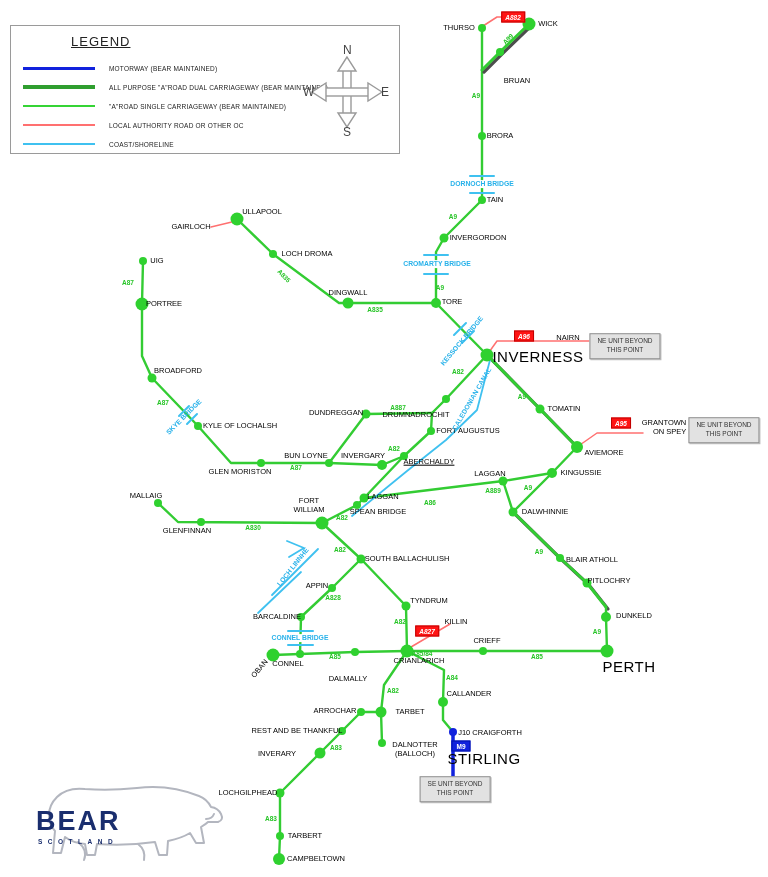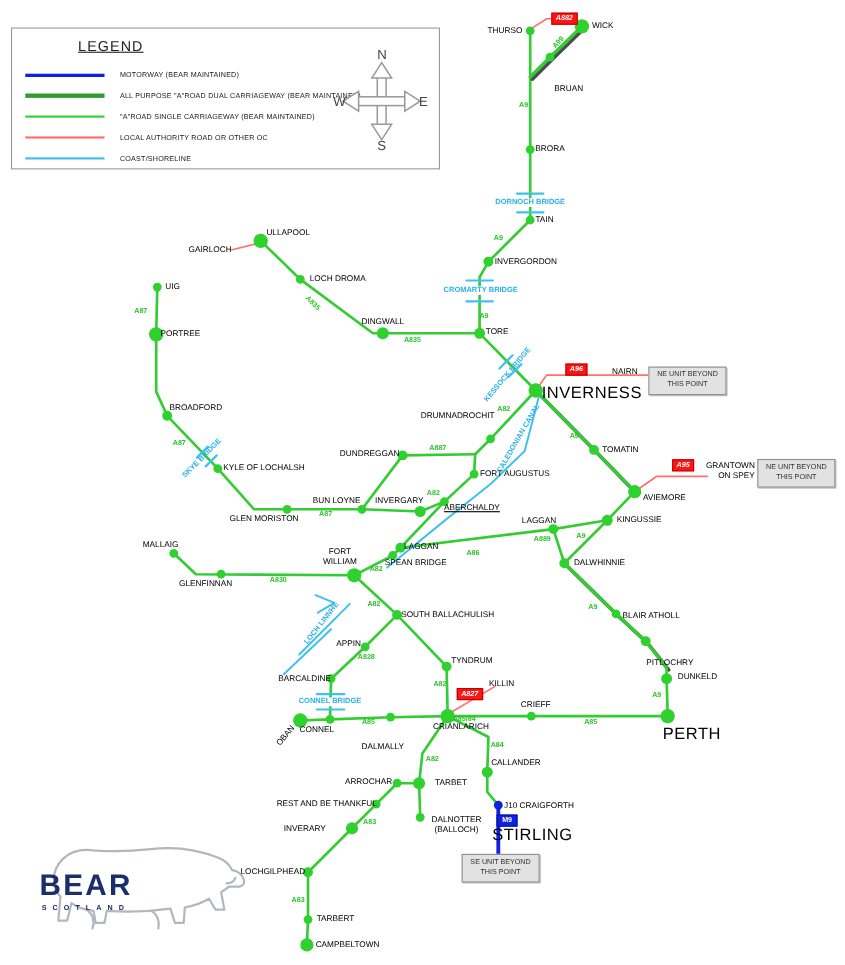--- a/index.html
+++ b/index.html
@@ -24,21 +24,21 @@
   .lbl-water{font-size:6.8px;font-weight:bold;color:#29b2ea;}
   .lbl-bgwhite{background:#fff;padding:0 2px;}
   .badge{position:absolute;transform:translate(-50%,-50%);font-size:6.5px;font-weight:bold;
          font-style:italic;padding:1px 3px;white-space:nowrap;}
   .badge-red{background:#ff1414;color:#fff;border:1px solid #c00000;}
   .badge-blue{background:#1122dd;color:#fff;border:1px solid #0011aa;font-style:normal;padding:1px 4px;}
   .unit-box{position:absolute;transform:translate(-50%,-50%);background:#e2e2e2;border:1px solid #8f8f8f;
             box-shadow:1px 1px 0 #bbb;font-size:6.5px;color:#333;text-align:center;
             padding:3px 7px;line-height:1.35;white-space:pre;}
   
-  #logo{position:absolute;left:18px;top:764px;width:220px;height:95px;}
+  #logo{position:absolute;left:18px;top:780px;width:220px;height:95px;}
   #logo .brand{position:absolute;left:18px;top:26px;font-size:27px;font-weight:bold;
                color:#1a2e6e;letter-spacing:2px;}
   #logo .sub{position:absolute;left:20px;top:58px;font-size:6.5px;font-weight:bold;
              color:#1a2e6e;letter-spacing:5.5px;}
   svg{position:absolute;left:0;top:0;}
 </style>
 </head>
 <body>
 
 <div id="page">
@@ -161,39 +161,39 @@
       <div class="lbl lbl-place" style="left: 262px; top: 212px;">ULLAPOOL</div>
       <div class="lbl lbl-place" style="left: 191px; top: 227px;">GAIRLOCH</div>
       <div class="lbl lbl-place" style="left: 157px; top: 261px;">UIG</div>
       <div class="lbl lbl-place" style="left: 164px; top: 304px;">PORTREE</div>
       <div class="lbl lbl-place" style="left: 178px; top: 371px;">BROADFORD</div>
       <div class="lbl lbl-place" style="left: 240px; top: 426px;">KYLE OF LOCHALSH</div>
       <div class="lbl lbl-place" style="left: 240px; top: 472px;">GLEN MORISTON</div>
       <div class="lbl lbl-place" style="left: 306px; top: 456px;">BUN LOYNE</div>
       <div class="lbl lbl-place" style="left: 363px; top: 456px;">INVERGARY</div>
       <div class="lbl lbl-place" style="left: 336px; top: 413px;">DUNDREGGAN</div>
-      <div class="lbl lbl-place" style="left: 416px; top: 378px;">DRUMNADROCHIT</div>
+      <div class="lbl lbl-place" style="left: 416px; top: 415px;">DRUMNADROCHIT</div>
       <div class="lbl lbl-place" style="left: 468px; top: 431px;">FORT AUGUSTUS</div>
       <div class="lbl lbl-place" style="left: 429px; top: 462px; text-decoration: underline;">ABERCHALDY</div>
       <div class="lbl lbl-place" style="left: 383px; top: 497px;">LAGGAN</div>
       <div class="lbl lbl-place" style="left: 378px; top: 512px;">SPEAN BRIDGE</div>
       <div class="lbl lbl-place" style="left: 309px; top: 506px;">FORT
 WILLIAM</div>
       <div class="lbl lbl-place" style="left: 187px; top: 531px;">GLENFINNAN</div>
       <div class="lbl lbl-place" style="left: 146px; top: 496px;">MALLAIG</div>
       <div class="lbl lbl-place" style="left: 558px; top: 409px; padding-left: 12px;">TOMATIN</div>
       <div class="lbl lbl-place" style="left: 568px; top: 338px;">NAIRN</div>
       <div class="lbl lbl-place" style="left: 664px; top: 428px; text-align: right;">GRANTOWN
 ON SPEY</div>
       <div class="lbl lbl-place" style="left: 604px; top: 453px;">AVIEMORE</div>
       <div class="lbl lbl-place" style="left: 581px; top: 473px;">KINGUSSIE</div>
       <div class="lbl lbl-place" style="left: 490px; top: 474px;">LAGGAN</div>
       <div class="lbl lbl-place" style="left: 545px; top: 512px;">DALWHINNIE</div>
       <div class="lbl lbl-place" style="left: 592px; top: 560px;">BLAIR ATHOLL</div>
-      <div class="lbl lbl-place" style="left: 609px; top: 581px; margin-top: 22px;">PITLOCHRY</div>
+      <div class="lbl lbl-place" style="left: 609px; top: 581px;">PITLOCHRY</div>
       <div class="lbl lbl-place" style="left: 634px; top: 616px;">DUNKELD</div>
       <div class="lbl lbl-place" style="left: 487px; top: 641px;">CRIEFF</div>
       <div class="lbl lbl-place" style="left: 456px; top: 622px;">KILLIN</div>
       <div class="lbl lbl-place" style="left: 419px; top: 661px;">CRIANLARICH</div>
       <div class="lbl lbl-place" style="left: 469px; top: 694px;">CALLANDER</div>
       <div class="lbl lbl-place" style="left: 429px; top: 601px;">TYNDRUM</div>
       <div class="lbl lbl-place" style="left: 407px; top: 559px;">SOUTH BALLACHULISH</div>
       <div class="lbl lbl-place" style="left: 317px; top: 586px;">APPIN</div>
       <div class="lbl lbl-place" style="left: 277px; top: 617px;">BARCALDINE</div>
       <div class="lbl lbl-place" style="left: 348px; top: 679px;">DALMALLY</div>

